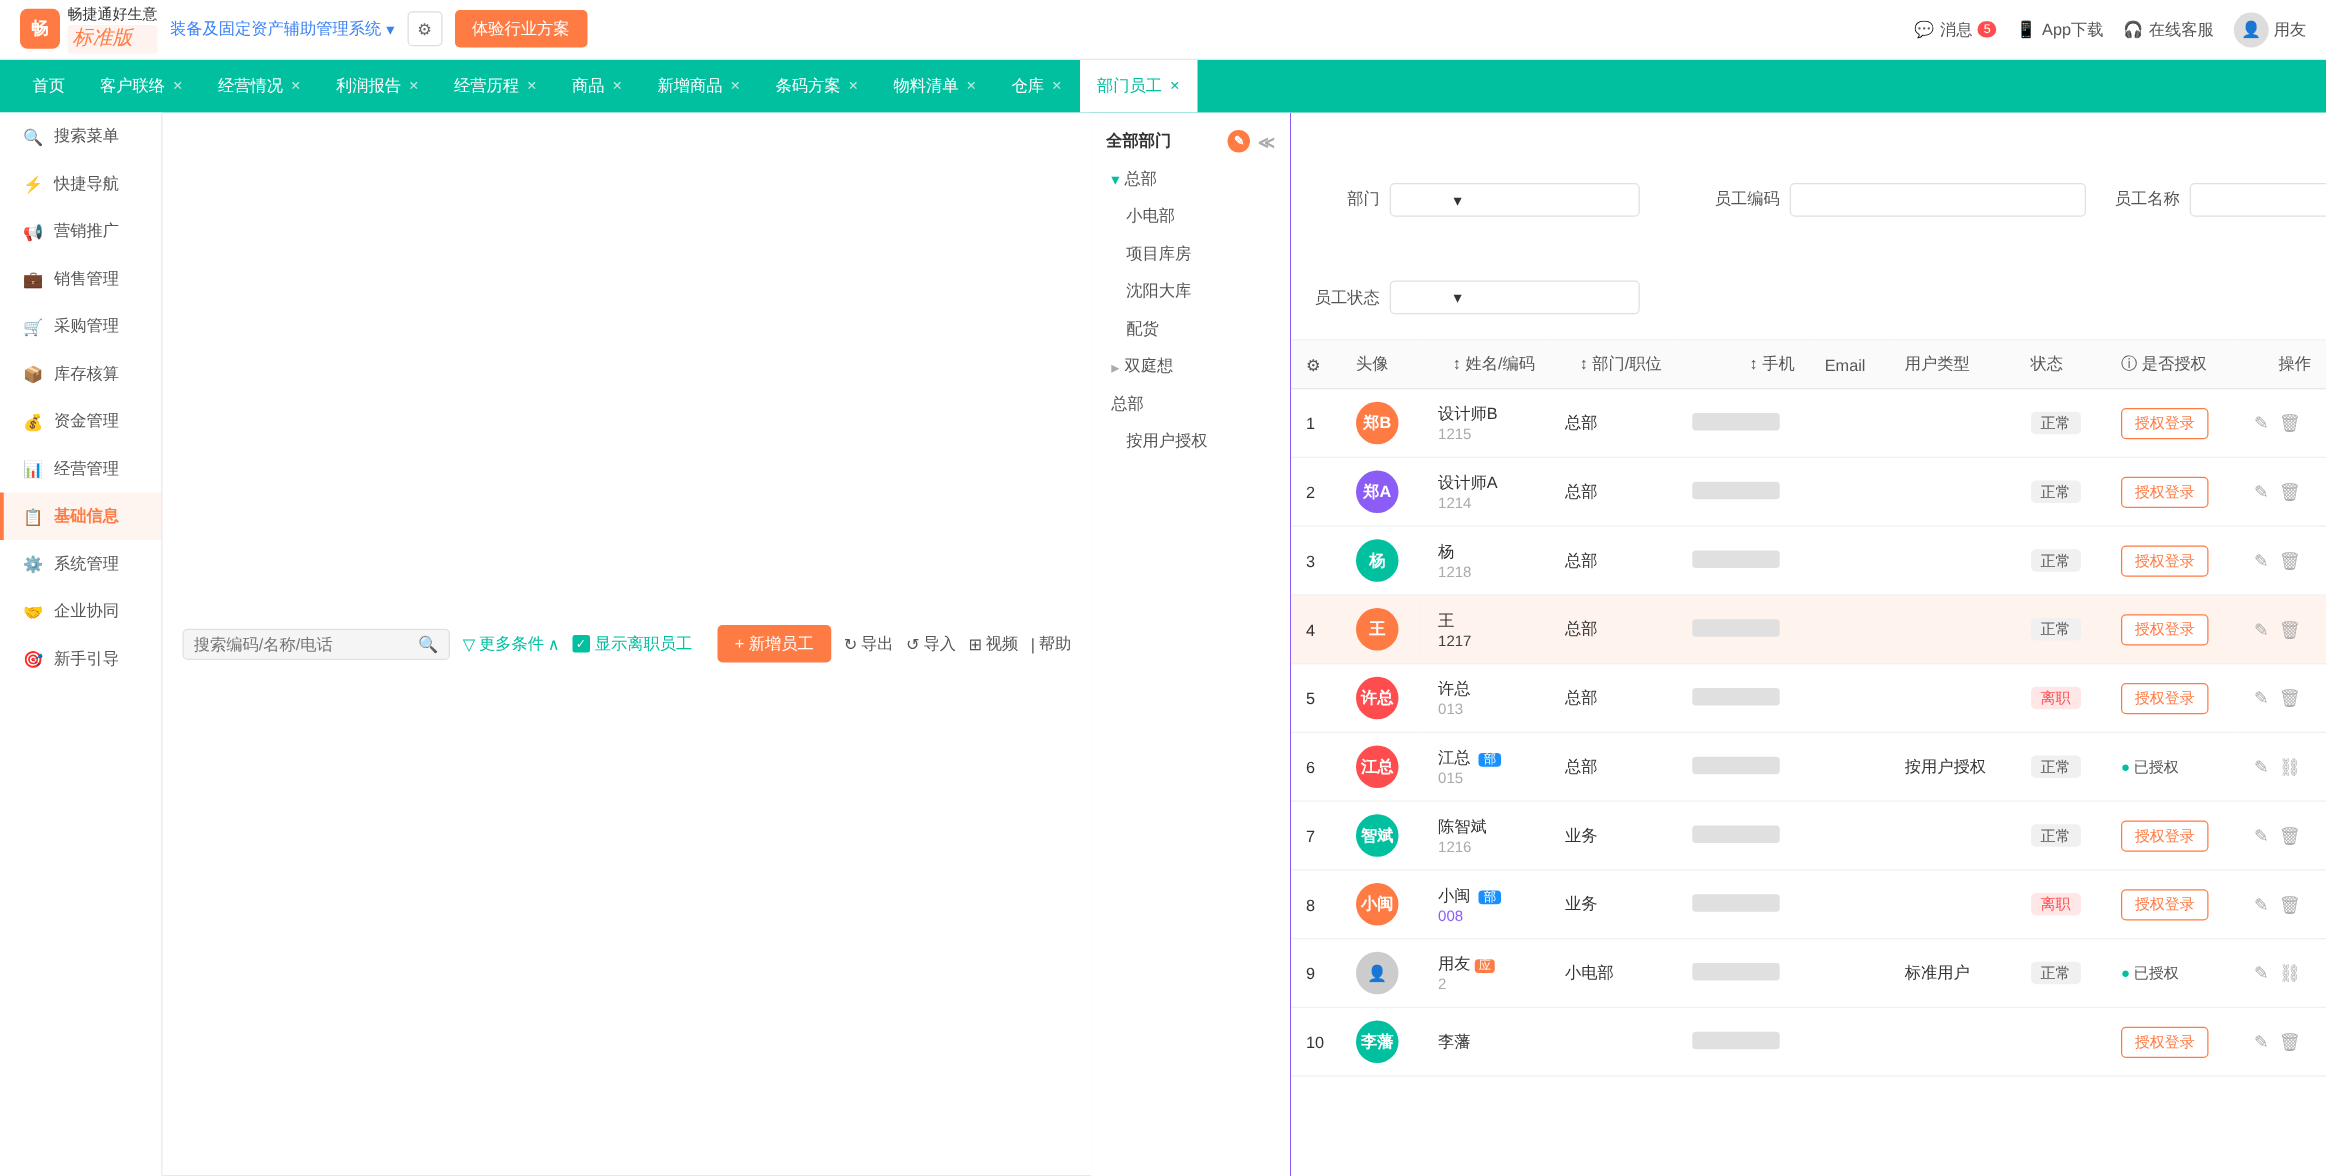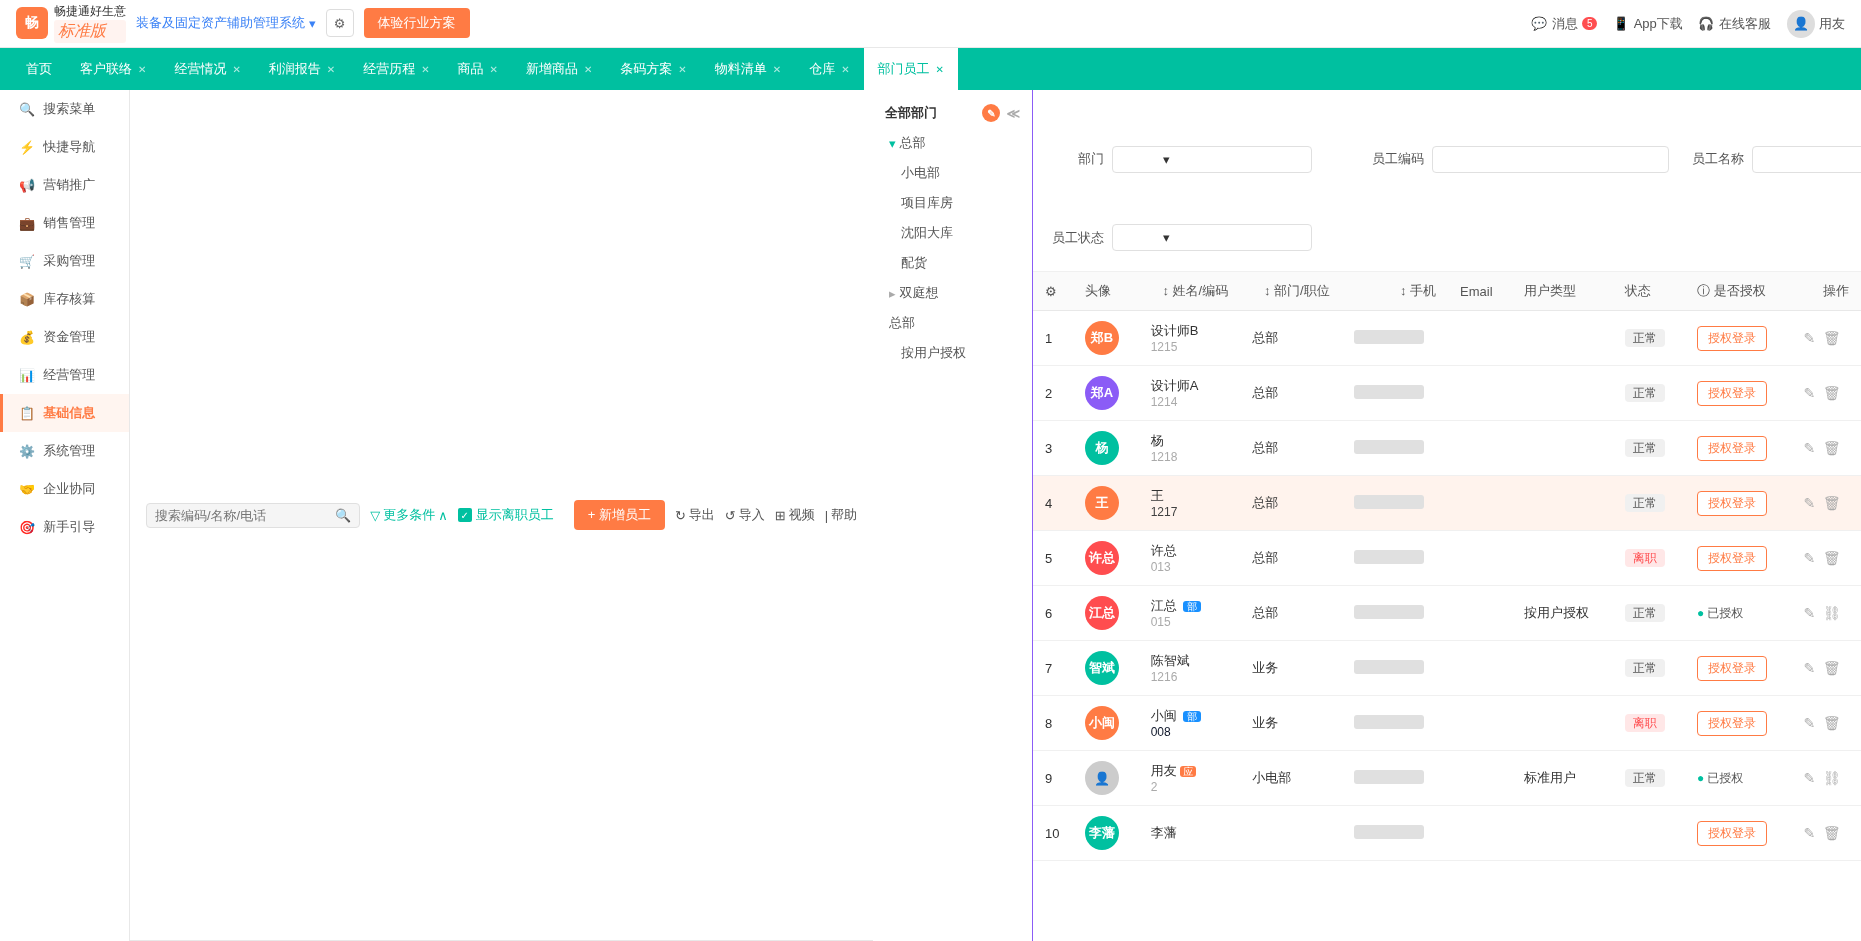--- a/index.html
+++ b/index.html
@@ -595,21 +595,21 @@
               </td>
             </tr>
 
             <tr>
               <td>8</td>
               <td>
                 <div class="avatar-circle" style="background:#ff7b44;">小闽</div>
               </td>
               <td>
                 <div>小闽 <span class="tag-blue">部</span></div>
-                <div style="color:#0f172a;font-size:12px;">008</div>
+                <div style="color:#8b5cf6;font-size:12px;">008</div>
               </td>
               <td>业务</td>
               <td><span class="phone-blur"></span></td>
               <td></td>
               <td></td>
               <td><span class="status-resign">离职</span></td>
               <td><button class="auth-btn">授权登录</button></td>
               <td>
                 <div class="op-icons">
                   <span class="op-icon">✎</span>

